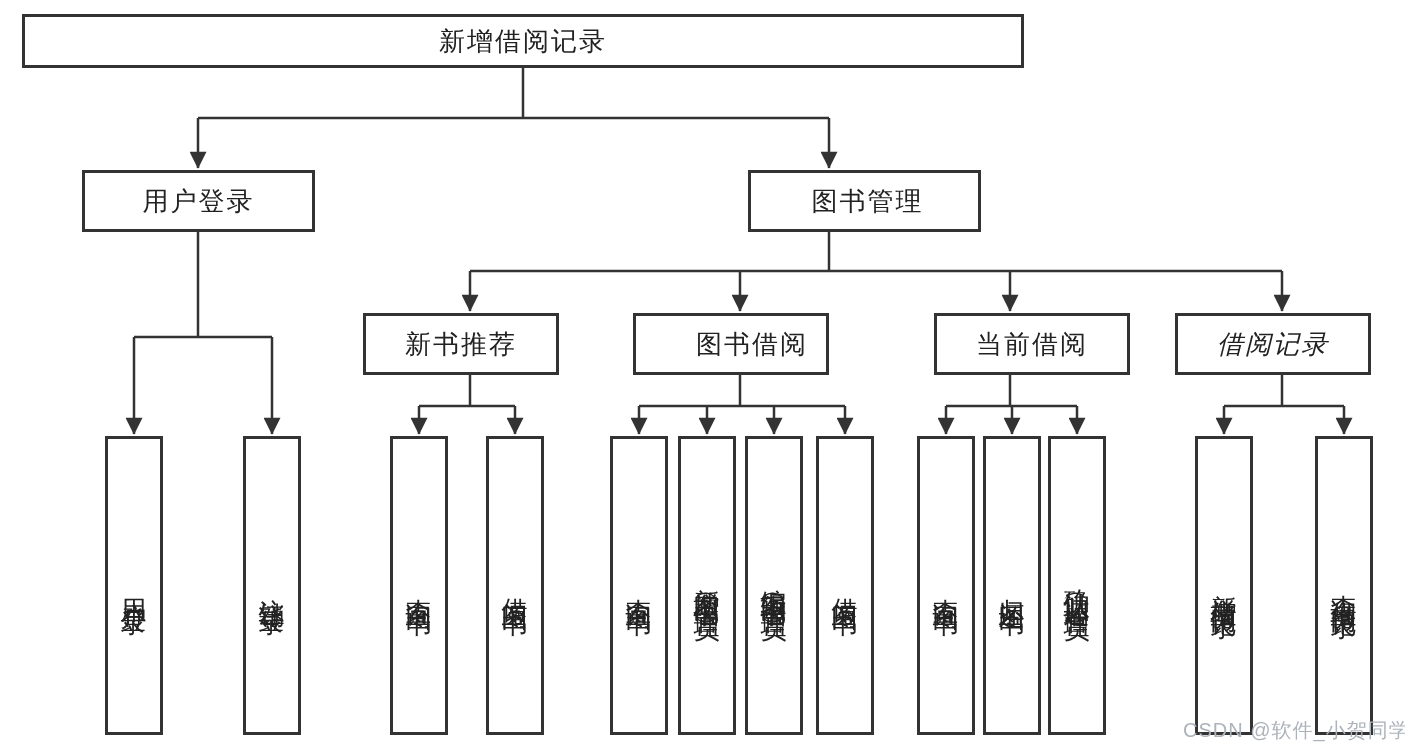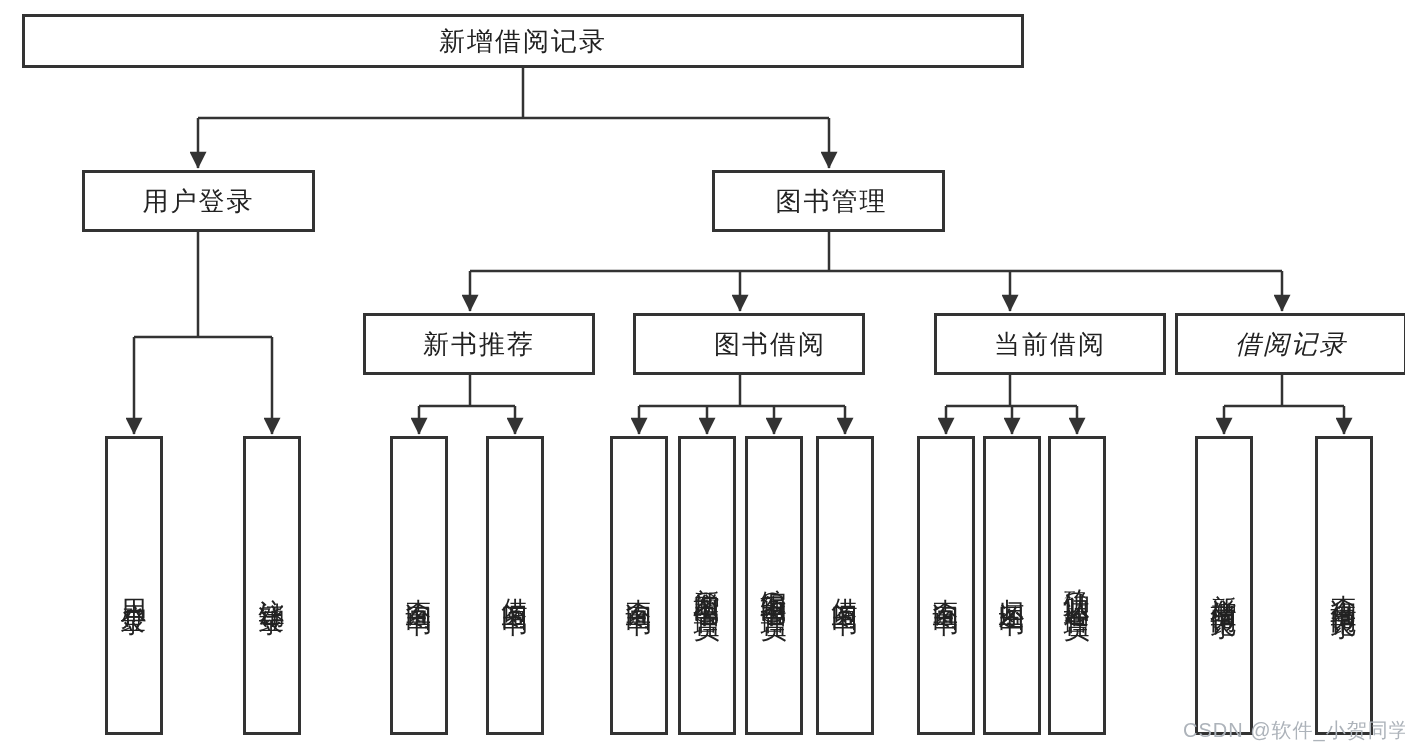--- a/index.html
+++ b/index.html
@@ -20,21 +20,21 @@
     align-items:center;
     justify-content:center;
     color:#222222;
     z-index:2;
     font-size:26px;
     letter-spacing:2px;
     white-space:nowrap;
   }
   .root{left:22px;top:14px;width:1002px;height:54px;}
   .lvl2{top:170px;width:233px;height:62px;}
-  .lvl3{top:313px;width:232px;height:62px;}
+  .lvl3{top:313px;width:196px;height:62px;}
   .leaf{top:436px;width:58px;height:299px;}
   .leaf span{
     writing-mode:vertical-rl;
     text-orientation:mixed;
     letter-spacing:4px;
     line-height:1;
     max-height:292px;
   }
   #watermark{
     position:absolute;
@@ -97,21 +97,21 @@
       <path d="M1282,375 L1282,406"></path>
       <path d="M1224,406 L1344,406"></path>
       <path d="M1224,406 L1224,434" marker-end="url(#arrow)"></path>
       <path d="M1344,406 L1344,434" marker-end="url(#arrow)"></path>
     </g>
   </svg>
 
   <div class="node root">新增借阅记录</div>
 
   <div class="node lvl2" style="left:82px;">用户登录</div>
-  <div class="node lvl2" style="left:712px;padding-left:6px;">图书管理</div>
+  <div class="node lvl2" style="left:748px;padding-left:6px;">图书管理</div>
 
   <div class="node lvl3" style="left:363px;">新书推荐</div>
   <div class="node lvl3" style="left:633px;padding-left:42px;">图书借阅</div>
   <div class="node lvl3" style="left:934px;">当前借阅</div>
   <div class="node lvl3" style="left:1175px;font-style:italic;">借阅记录</div>
 
   <div class="node leaf" style="left:105px;">
       <span>用户登录</span>
     </div>
   <div class="node leaf" style="left:243px;">

